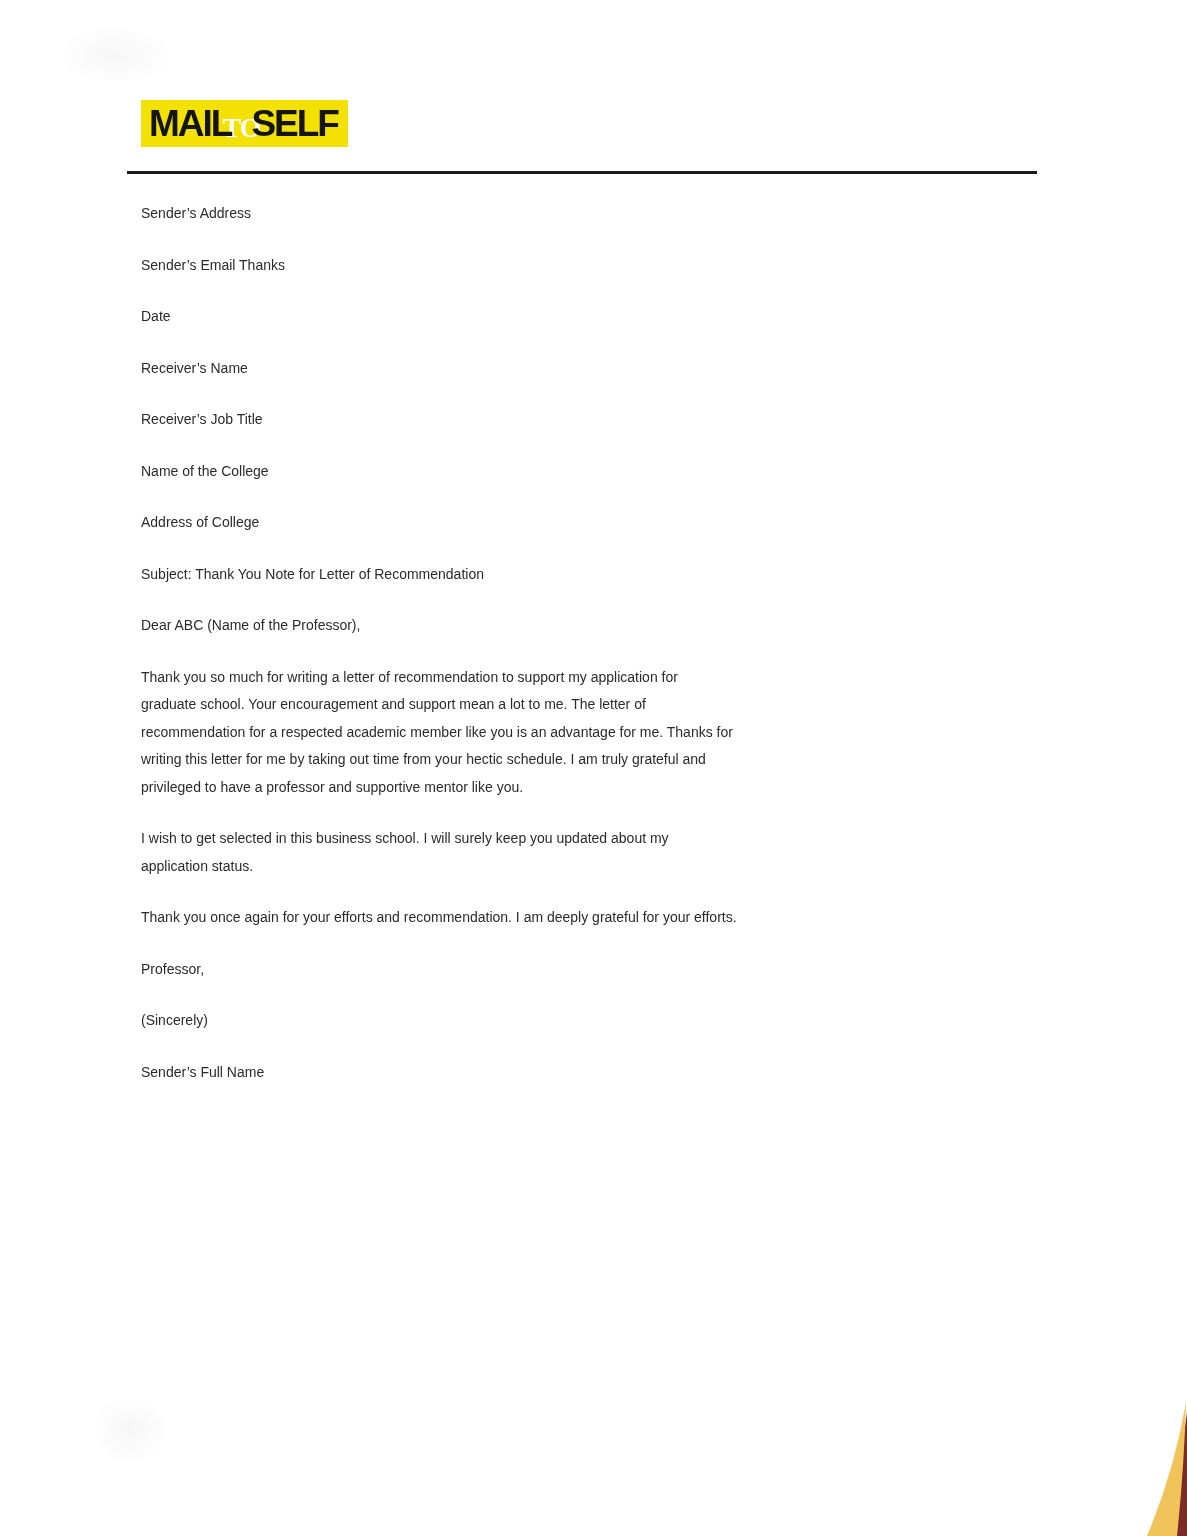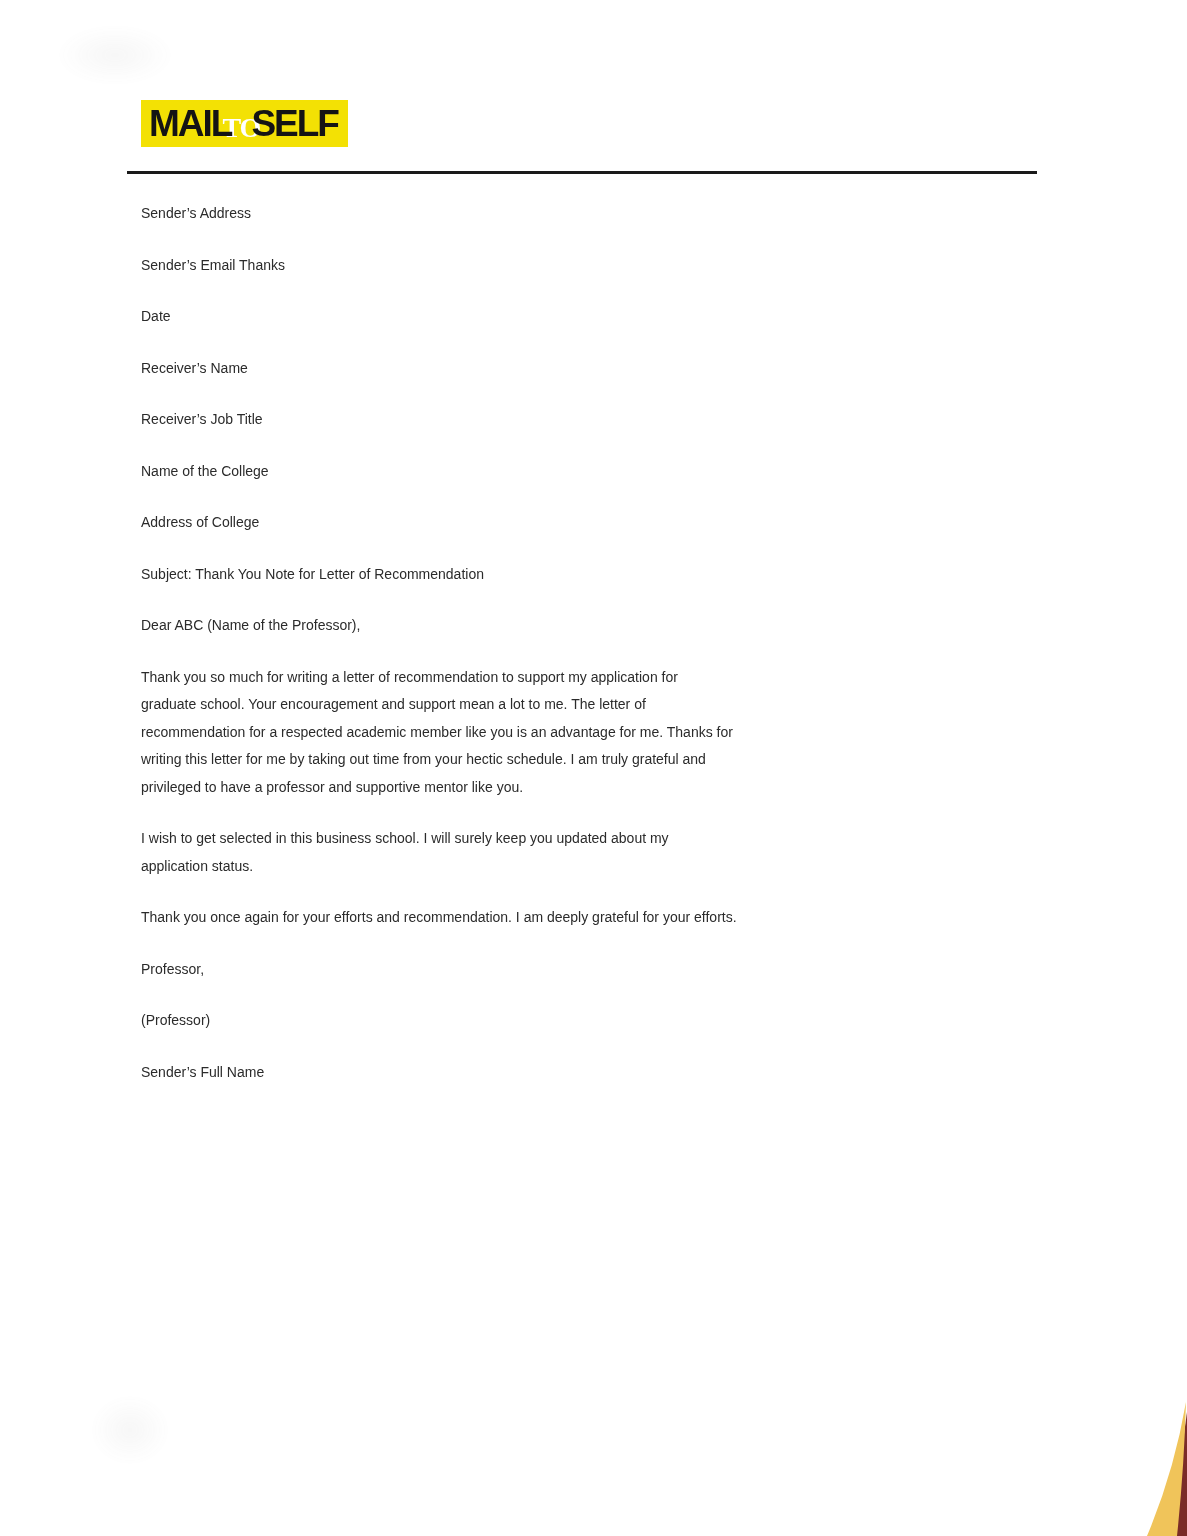--- a/index.html
+++ b/index.html
@@ -128,21 +128,21 @@
     <div class="para">Thank you so much for writing a letter of recommendation to support my application for
 graduate school. Your encouragement and support mean a lot to me. The letter of
 recommendation for a respected academic member like you is an advantage for me. Thanks for
 writing this letter for me by taking out time from your hectic schedule. I am truly grateful and
 privileged to have a professor and supportive mentor like you.</div>
     <div class="para">I wish to get selected in this business school. I will surely keep you updated about my
 application status.</div>
     <div class="para">Thank you once again for your efforts and recommendation. I am deeply grateful for your efforts.</div>
 
     <div class="line">Professor,</div>
-    <div class="line">(Professor)</div>
+    <div class="line">(Sincerely)</div>
     <div class="line">Sender’s Full Name</div>
   </div>
 
   <svg class="corner-ribbon" viewBox="0 0 47 136" xmlns="http://www.w3.org/2000/svg">
     <path d="M47,12 L30,136 L47,136 Z" fill="#7A2C28"></path>
     <path d="M46,2 Q34,72 7,136 L37,136 Q44,70 46,2 Z" fill="#F0C45A"></path>
   </svg>
 
 </div>
 

